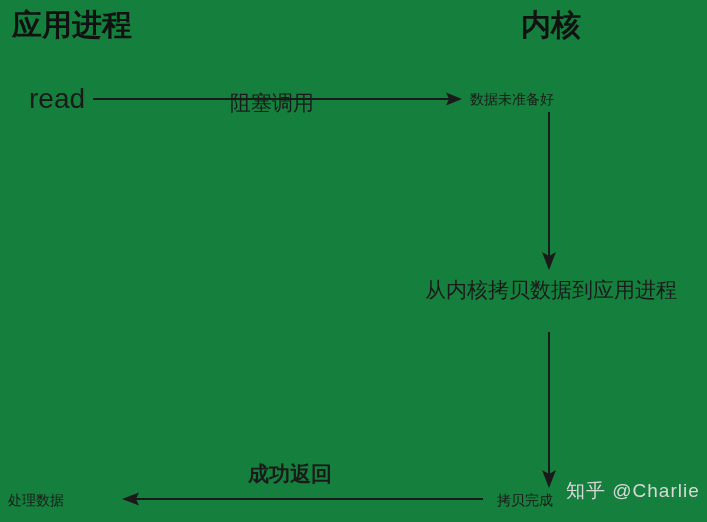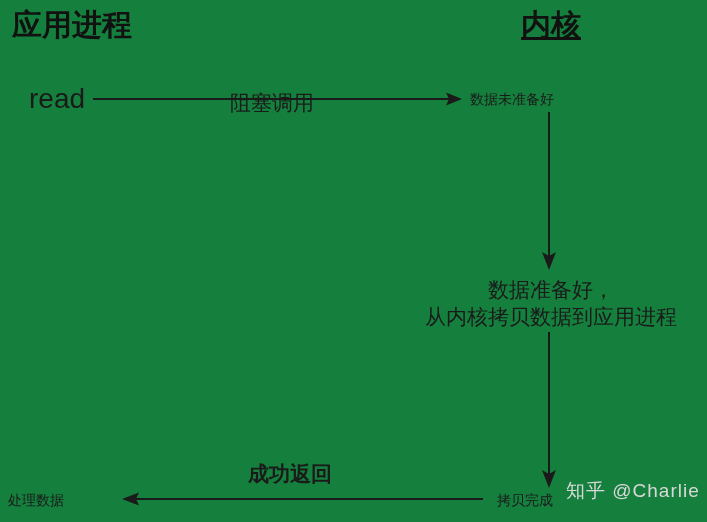--- a/index.html
+++ b/index.html
@@ -20,21 +20,21 @@
   }
   .lane-title {
     position: absolute;
     font-size: 30px;
     font-weight: bold;
     line-height: 1;
     color: #111111;
     white-space: nowrap;
   }
   #title-app   { left: 12px;  top: 10px; }
-  #title-kernel{ left: 551px; top: 10px; transform: translateX(-50%); text-decoration: underline; }
+  #title-kernel{ left: 551px; top: 10px; transform: translateX(-50%); }
 
   .node-label {
     position: absolute;
     font-size: 14px;
     line-height: 26px;
     color: #1a1a1a;
     white-space: nowrap;
   }
   .edge-label {
     position: absolute;
@@ -122,21 +122,20 @@
       <line class="ln" x1="483" y1="499" x2="133" y2="499"></line>
       <polygon class="hd" points="122,499 139,492.5 136,499 139,505.5"></polygon>
     </g>
   </svg>
 
   <div class="node-label" id="label-read">read</div>
 
   <div class="node-label" id="label-not-ready">数据未准备好</div>
 
   <div class="block-label" id="block-ready">
-    <div>数据准备好，</div>
     <div>从内核拷贝数据到应用进程</div>
   </div>
 
   <div class="node-label" id="label-copy-done">拷贝完成</div>
 
   <div class="node-label" id="label-process">处理数据</div>
 
   <div class="edge-label" id="label-blocking">阻塞调用</div>
 
   <div class="edge-label" id="label-success">成功返回</div>

